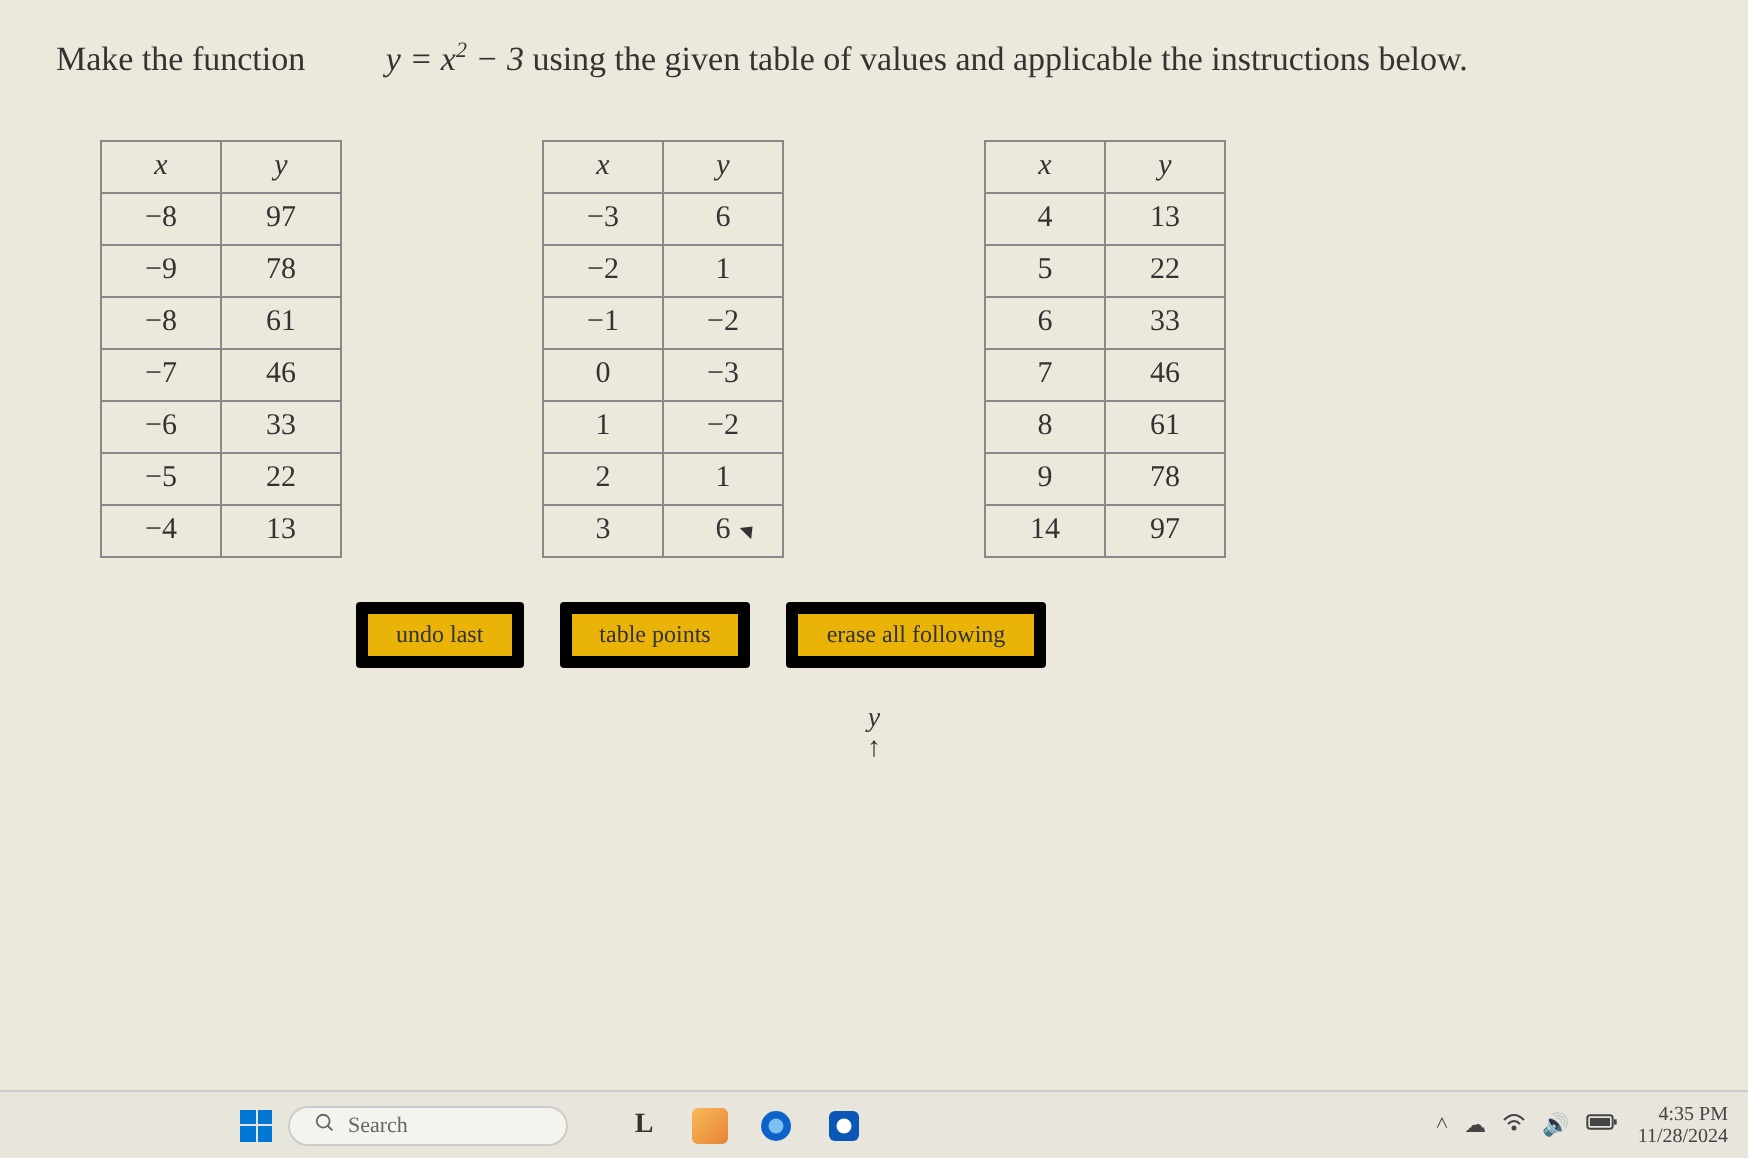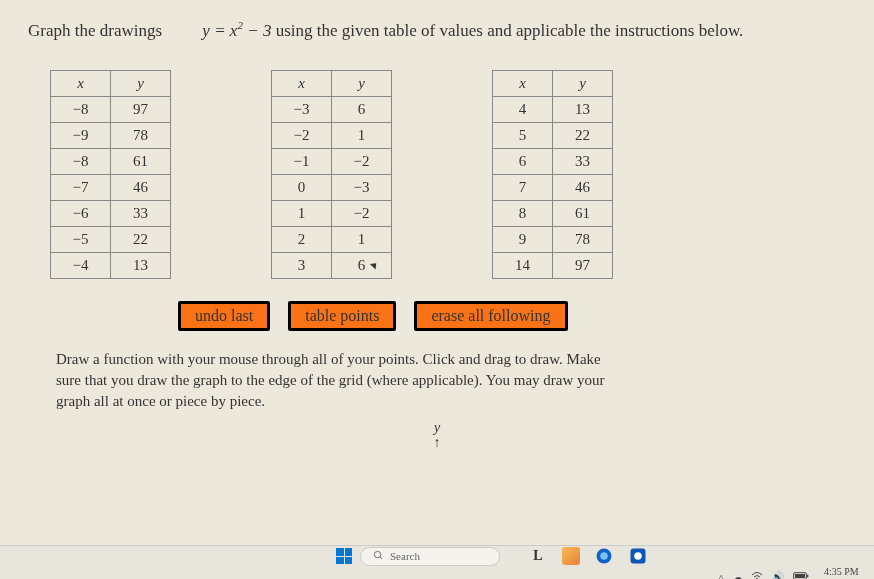--- a/index.html
+++ b/index.html
@@ -47,24 +47,24 @@
     }
     table th { font-style: italic; }
     table td { font-style: normal; }
     .buttons-row {
       display: flex;
       gap: 18px;
       padding-left: 150px;
       margin-bottom: 18px;
     }
     .btn {
-      border: 3px solid #000000;
-      background: #f97316;
+      border: 6px solid #000000;
+      background: #eab308;
       padding: 3px 14px;
-      font-size: 16px;
+      font-size: 12px;
       color: #333;
       font-family: Georgia, serif;
       cursor: pointer;
       border-radius: 2px;
     }
     .instructions {
       font-size: 15px;
       color: #333;
       line-height: 1.4;
       padding-left: 28px;
@@ -87,21 +87,20 @@
       position: absolute;
       bottom: 0;
       left: 0;
       right: 0;
       height: 34px;
       background: #e8e5dd;
       border-top: 1px solid #ccc;
       display: flex;
       align-items: center;
       padding: 0 10px;
-      flex-direction: column;
     }
     .taskbar-left {
       display: flex;
       align-items: center;
       gap: 8px;
       margin-left: 110px;
     }
     .start-icon {
       width: 16px; height: 16px;
       display: grid;
@@ -137,40 +136,40 @@
     }
     .taskbar-right {
       margin-left: auto;
       display: flex;
       align-items: center;
       gap: 10px;
       font-size: 10px;
       color: #444;
     }
     .tray-icons { display: flex; gap: 8px; font-size: 11px; }
-    .clock { text-align: center; line-height: 1.1; }
+    .clock { text-align: right; line-height: 1.1; }
     .cursor-cell { position: relative; }
     .cursor-cell::after {
       content: "";
       position: absolute;
       right: 14px;
       top: 8px;
       width: 0; height: 0;
       border-left: 5px solid #333;
       border-top: 4px solid transparent;
       border-bottom: 4px solid transparent;
       transform: rotate(-45deg);
     }
   </style>
 </head>
 <body>
 
 <div class="content">
   <div class="question">
-    <span>Graph the drawings </span><span class="math"><i>y</i> = <i>x</i><sup>2</sup> − 3</span><span> using the given table of values and applicable the instructions below.</span>
+    <span>Make the function </span><span class="math"><i>y</i> = <i>x</i><sup>2</sup> − 3</span><span> using the given table of values and applicable the instructions below.</span>
   </div>
 
   <div class="tables-row">
     <table>
       <tbody>
           <tr>
             <th>x</th>
             <th>y</th>
           </tr>
       <tr>
@@ -276,21 +275,20 @@
     </tbody>
       </table>
   </div>
 
   <div class="buttons-row">
     <button class="btn">undo last</button>
     <button class="btn">table points</button>
     <button class="btn">erase all following</button>
   </div>
 
-  <div class="instructions">Draw a function with your mouse through all of your points. Click and drag to draw. Make sure that you draw the graph to the edge of the grid (where applicable). You may draw your graph all at once or piece by piece.</div>
 
   <div class="axis-label">y</div>
   <div class="arrow">↑</div>
 </div>
 
 <div class="taskbar">
   <div class="taskbar-left">
     <div class="start-icon">
       <span></span>
         <span></span>

